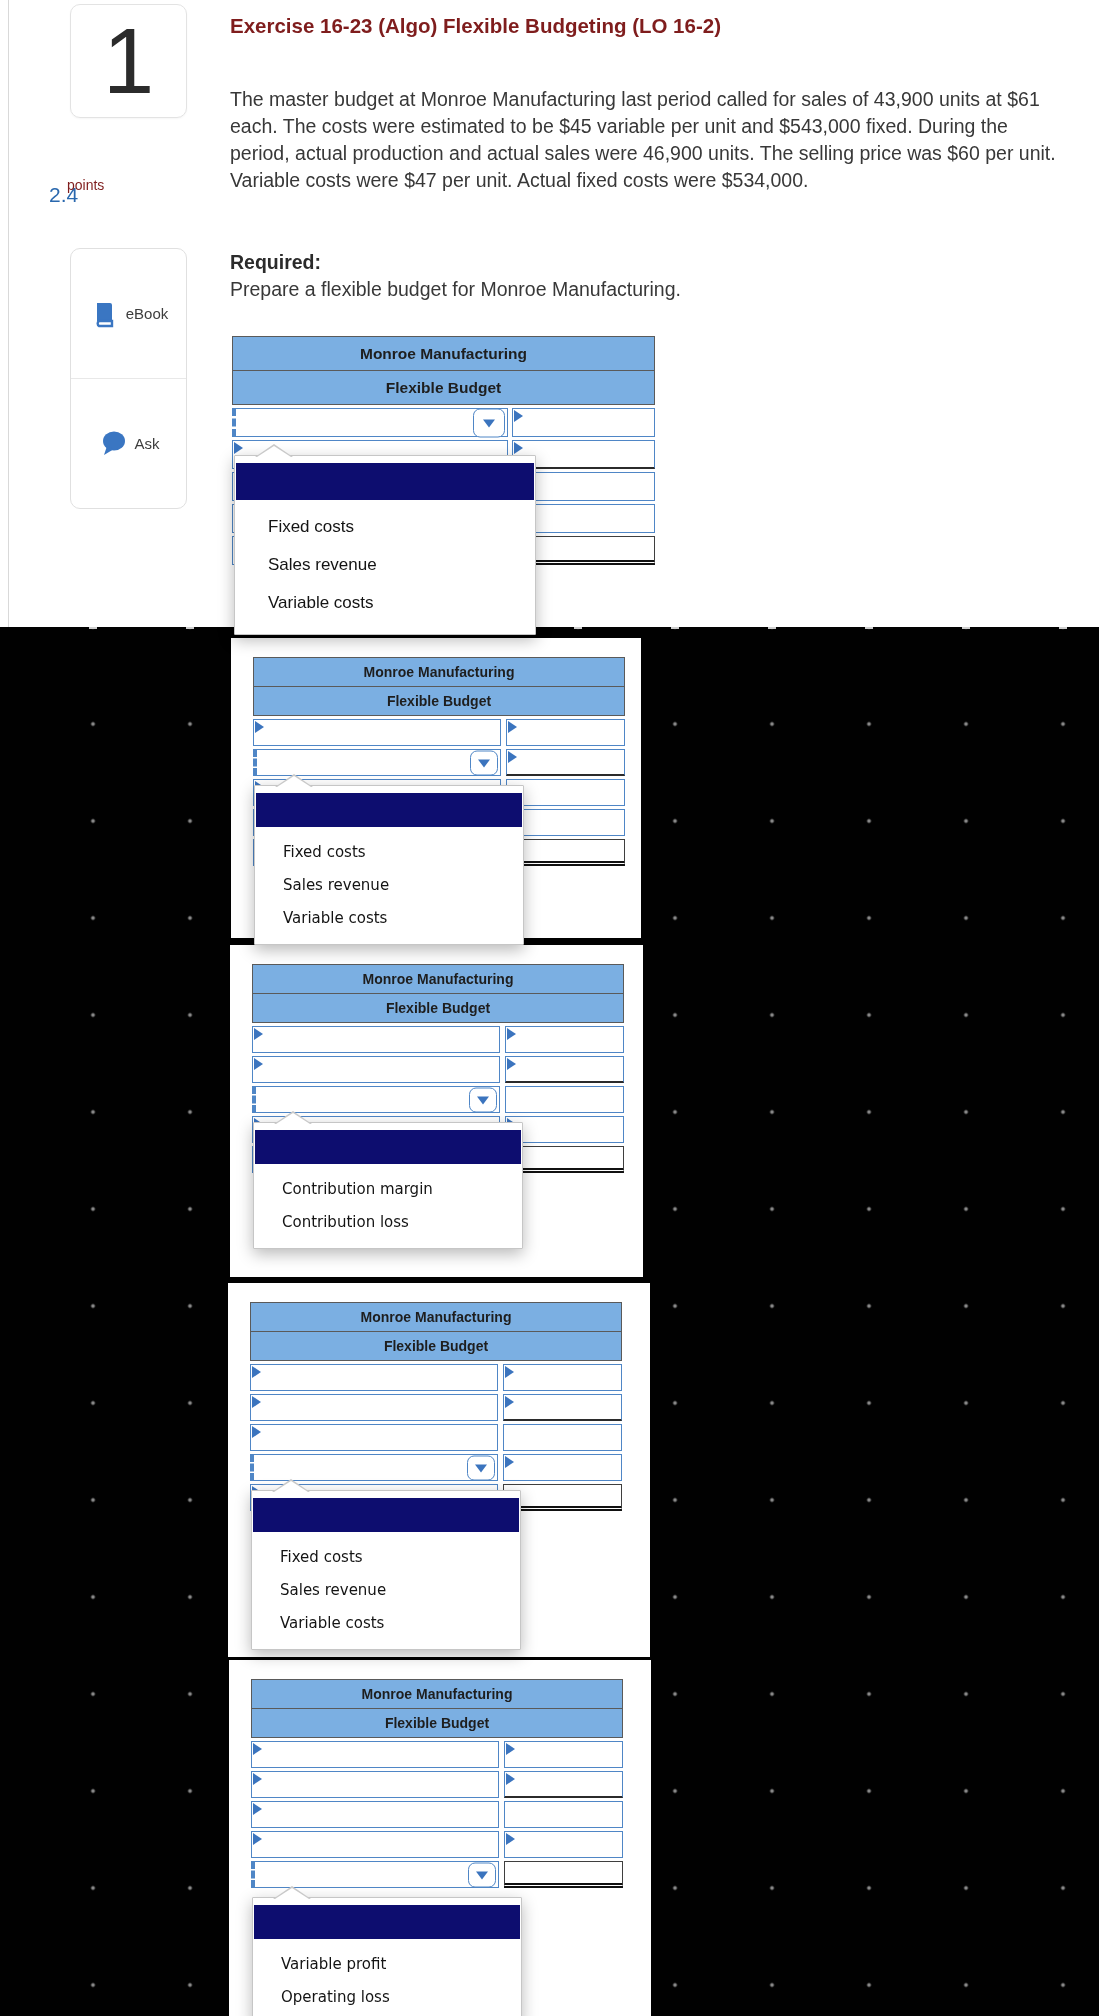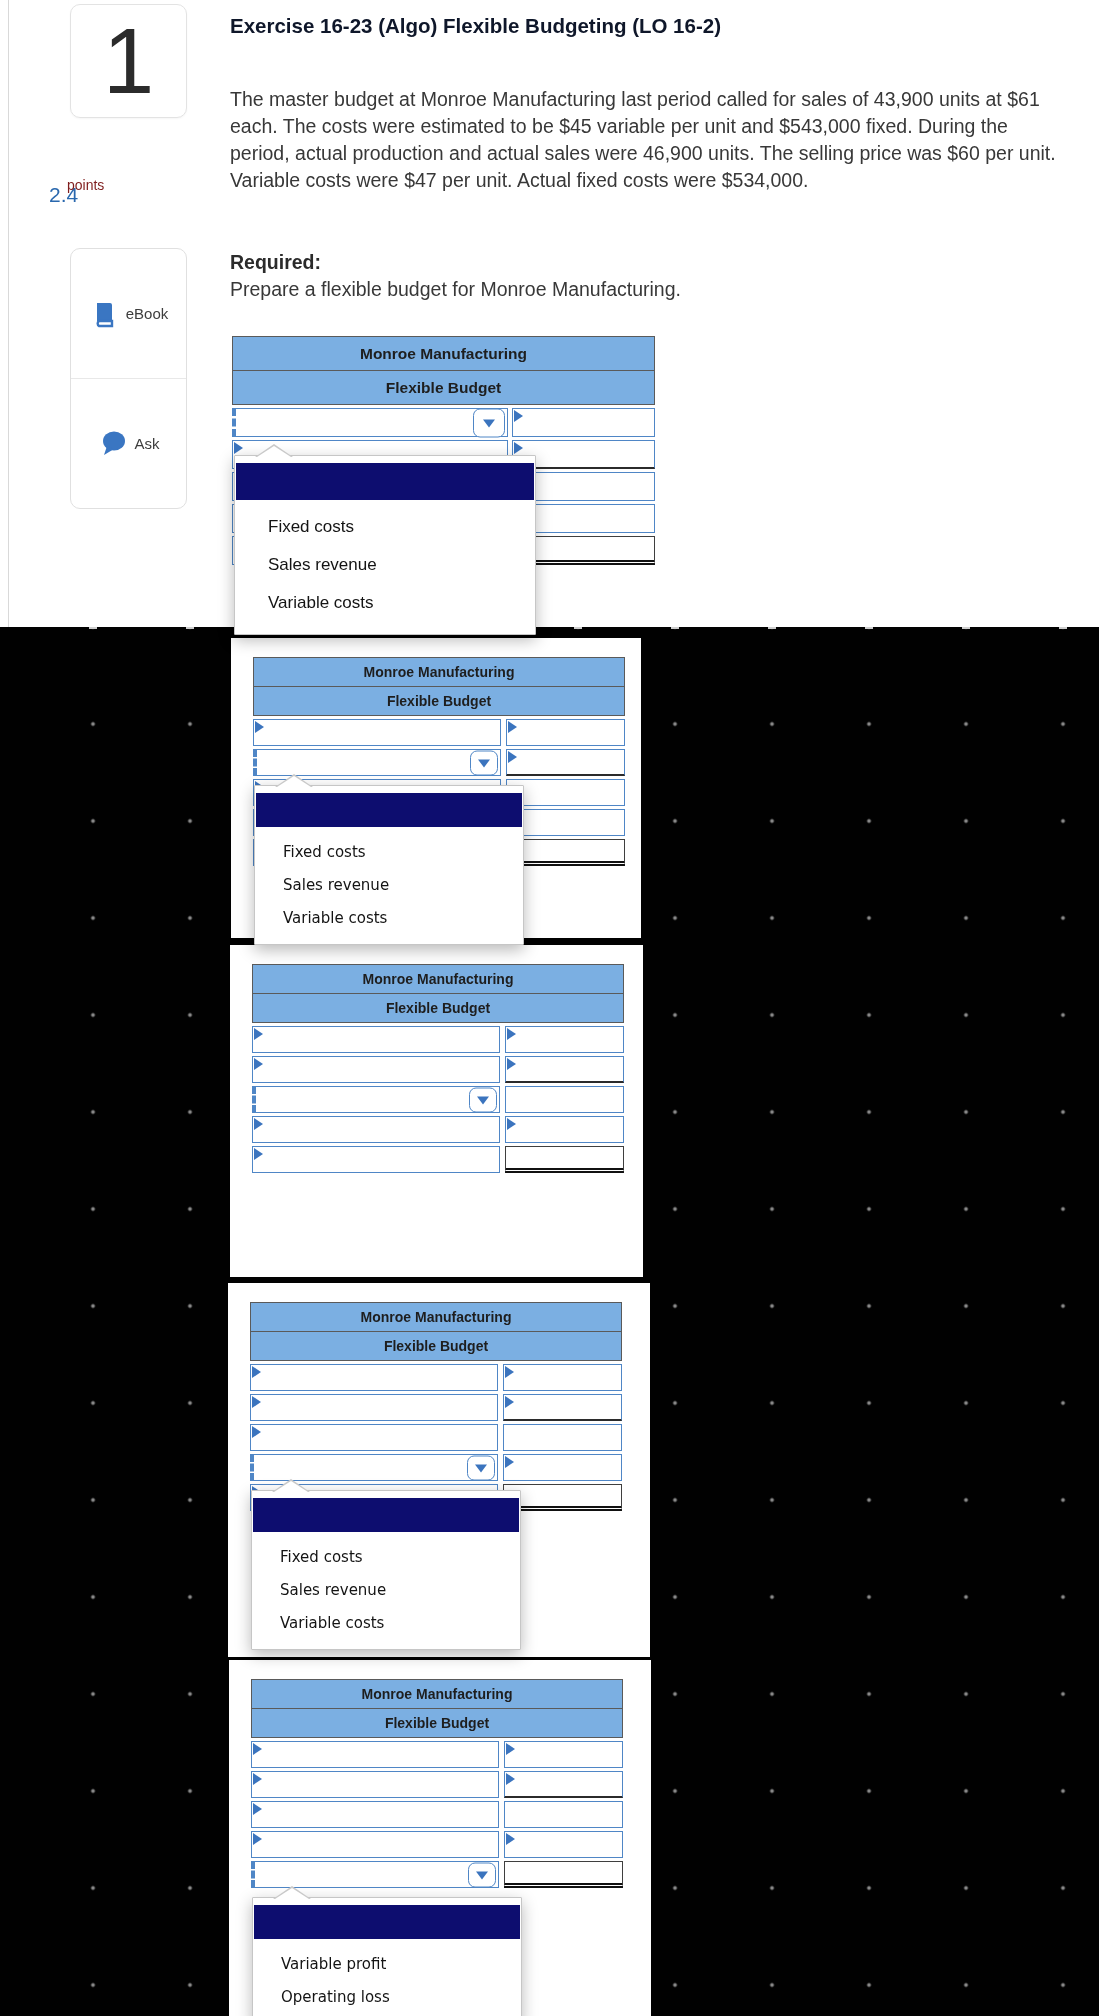--- a/index.html
+++ b/index.html
@@ -19,21 +19,21 @@
 
   
   #side-group{left:70px;top:248px;width:115px;height:259px;border:1px solid #e0e0e0;border-radius:10px;
               display:flex;flex-direction:column;background:#fff;}
   .side-btn{flex:1;display:flex;align-items:center;justify-content:center;gap:5px;cursor:pointer;}
   .side-btn + .side-btn{border-top:1px solid #e8e8e8;}
   .side-btn .lbl{font-size:15px;color:#3d3d3d;}
   .side-btn svg{display:block;}
 
   
-  #title{left:230px;top:14px;font-size:20.5px;font-weight:bold;color:#0f172a;}
+  #title{left:230px;top:14px;font-size:20.5px;font-weight:bold;color:#7f1d1d;}
   #problem{left:230px;top:86px;width:842px;font-size:19.5px;line-height:27px;color:#383838;}
   #required-label{left:230px;top:251px;font-size:19.5px;font-weight:bold;color:#2b2b2b;}
   #required-text{left:230px;top:278px;font-size:19.5px;color:#383838;}
 
   
   .bt{position:absolute;}
   .bt .hd{background:var(--header-blue);border:1.4px solid #5a5a5a;text-align:center;
           font-weight:bold;color:#1e1e1e;display:flex;align-items:center;justify-content:center;}
   .bt .hd.h2{border-top:none;}
   .bt .row{display:flex;margin-top:3px;}
@@ -231,20 +231,28 @@
           <div class="cell cr"></div>
         </div>
         <div class="row">
             <div class="cell cl tri"></div>
             <div class="cell cr tri"></div>
           </div>
         <div class="row">
             <div class="cell cl tri"></div>
             <div class="cell cr u2"></div>
           </div>
+        <div class="panel card-panel" style="top:158px;">
+          <div class="caret"></div>
+          <div class="sel"></div>
+          <div class="opts">
+            <div class="opt">Contribution margin</div>
+            <div class="opt">Contribution loss</div>
+          </div>
+        </div>
       </div>
     </div>
 
     <div id="card3" class="card">
       <div class="bt t-card">
         <div class="hd h1">Monroe Manufacturing</div>
         <div class="hd h2">Flexible Budget</div>
         <div class="row">
             <div class="cell cl tri"></div>
             <div class="cell cr tri"></div>

